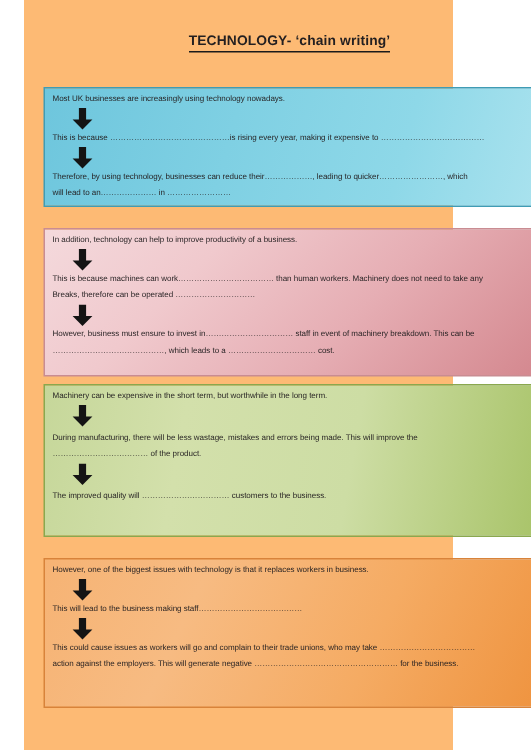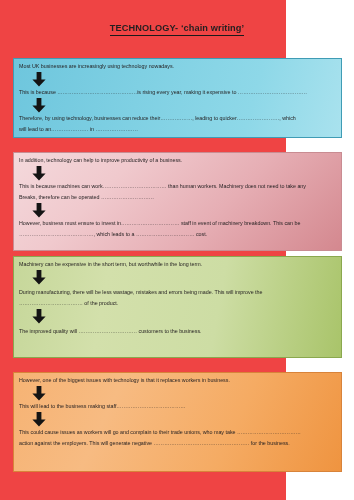--- a/index.html
+++ b/index.html
@@ -11,21 +11,22 @@
     width: 354px;
     height: 500px;
     overflow: hidden;
     font-family: "Liberation Sans", sans-serif;
     color: #231f20;
   }
   .page {
     position: relative;
     width: 286px;
     height: 500px;
-    background: #ef4444;
+    background: #fdba74;
+    margin-left: 16px;
   }
 
   
   .title-wrap {
     position: absolute;
     top: 17px;
     left: 0;
     width: 354px;
     text-align: center;
   }

